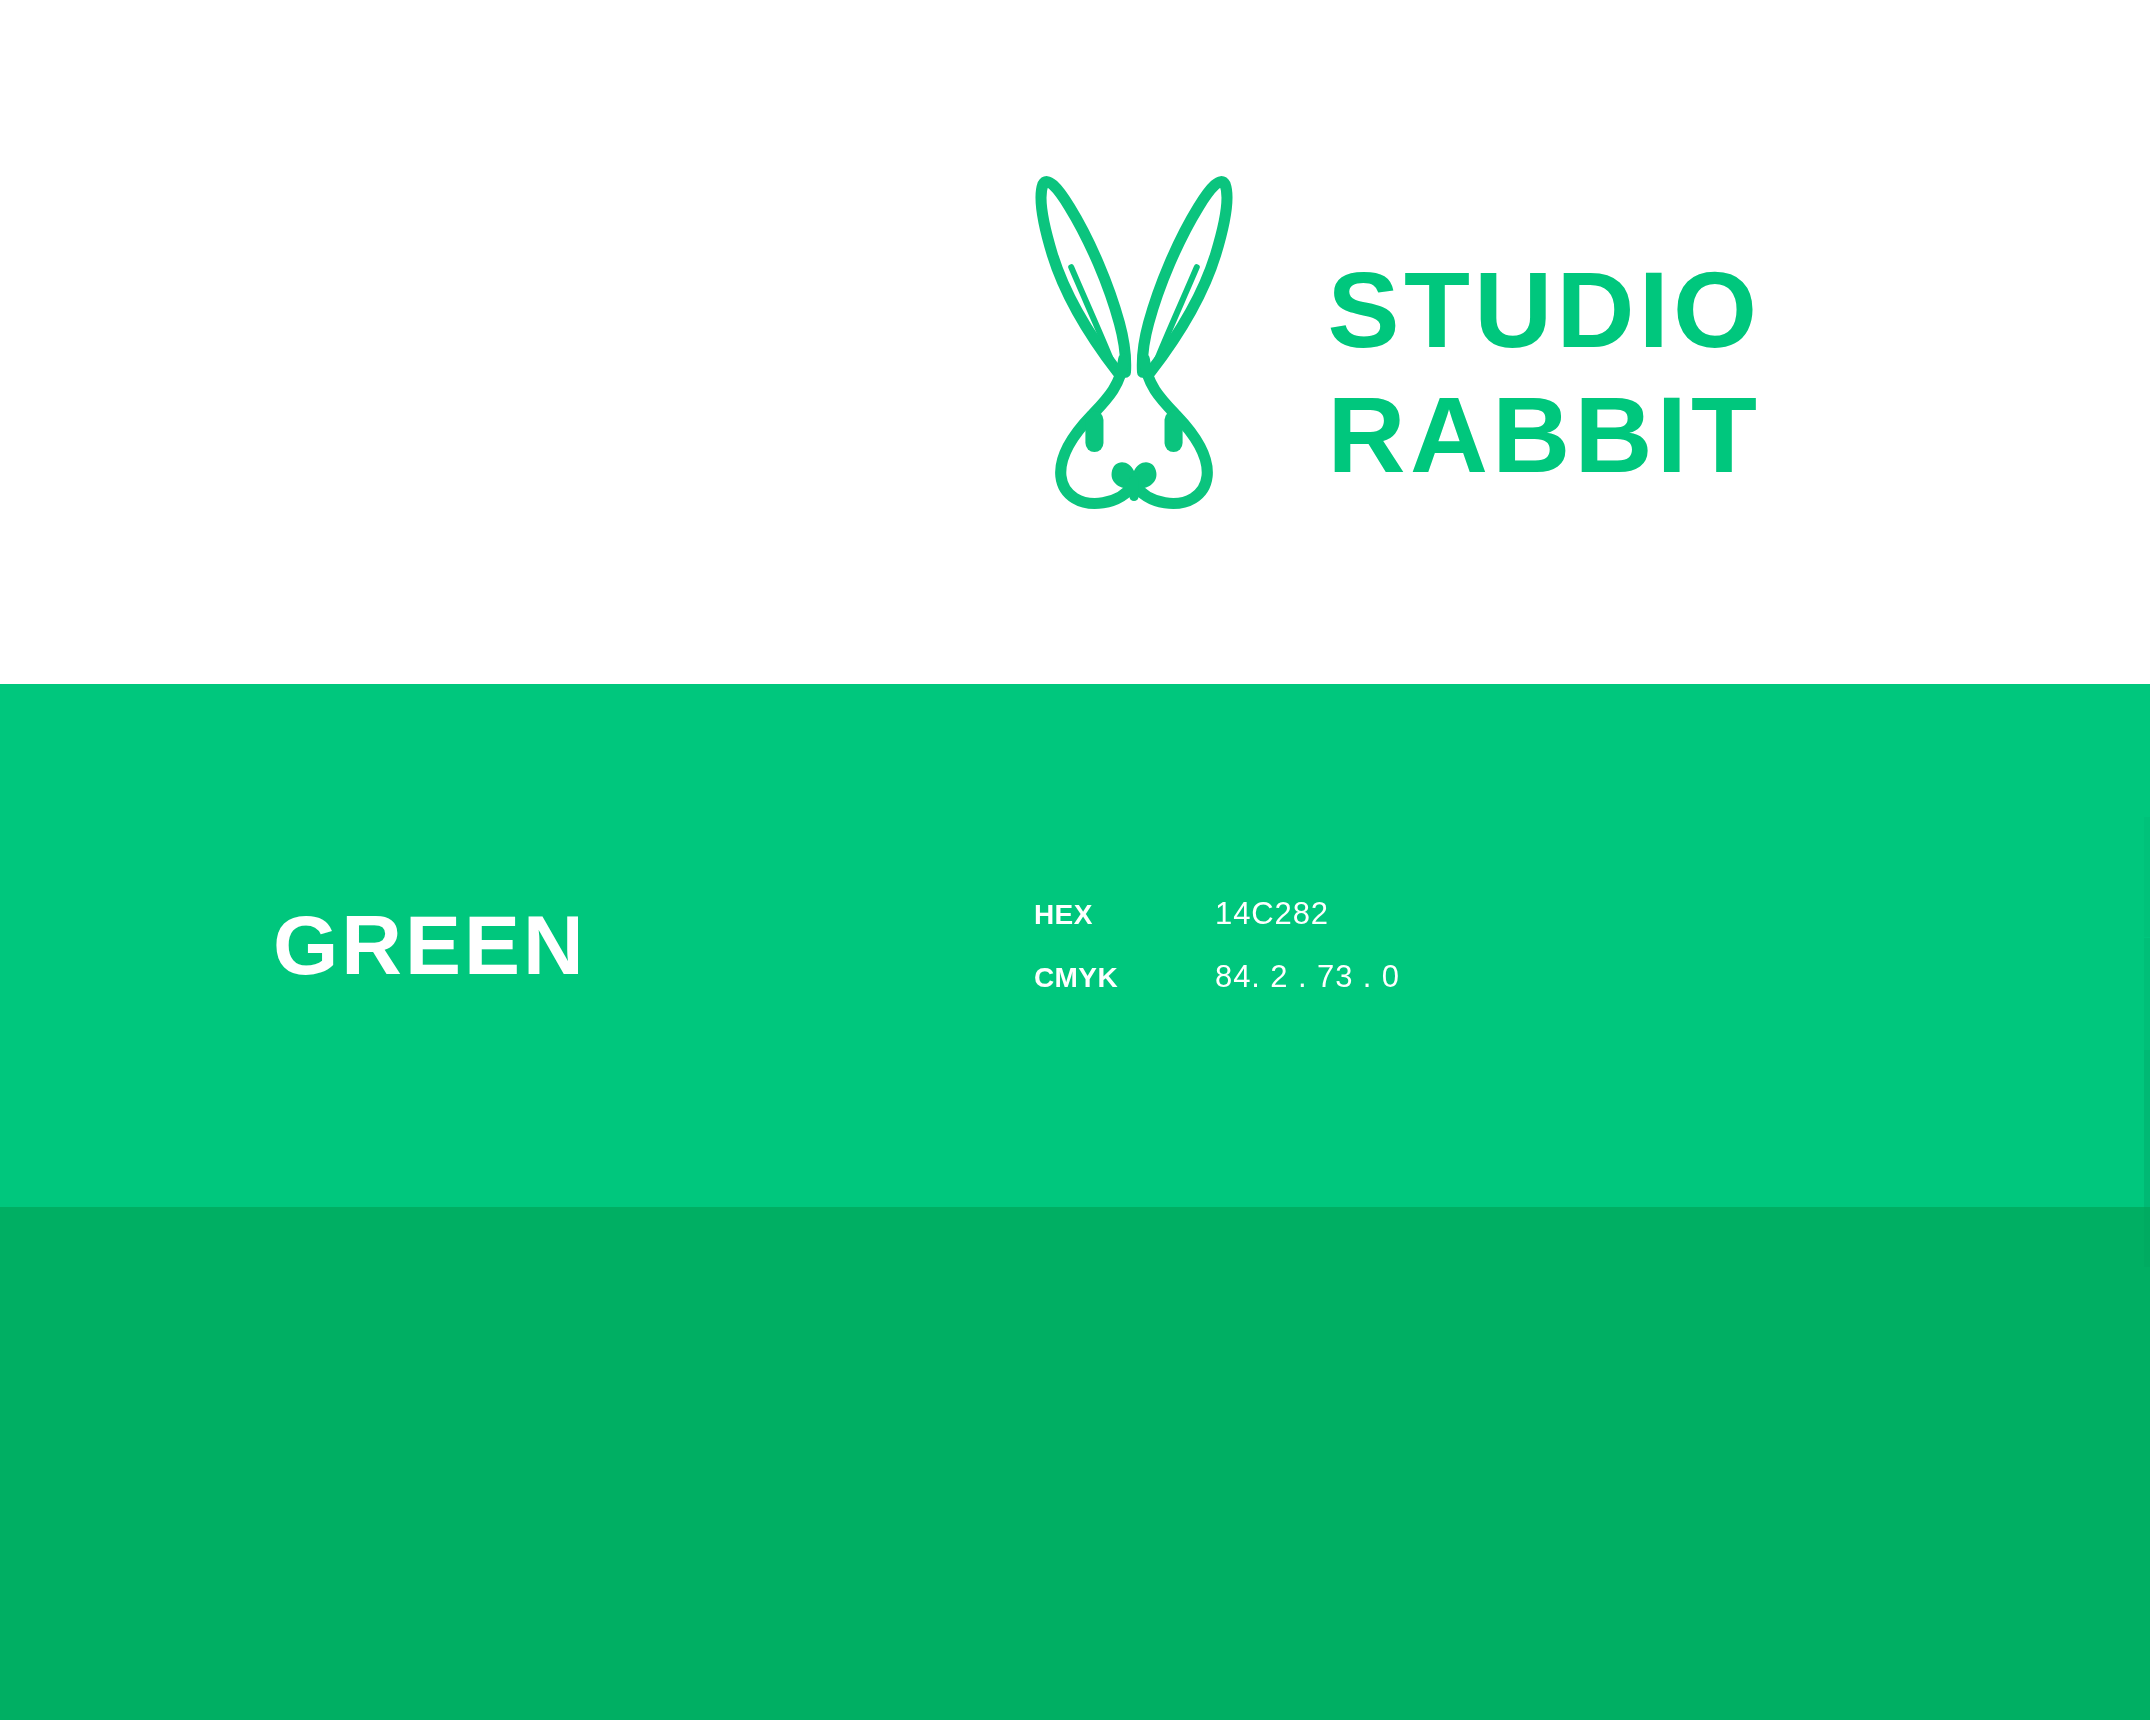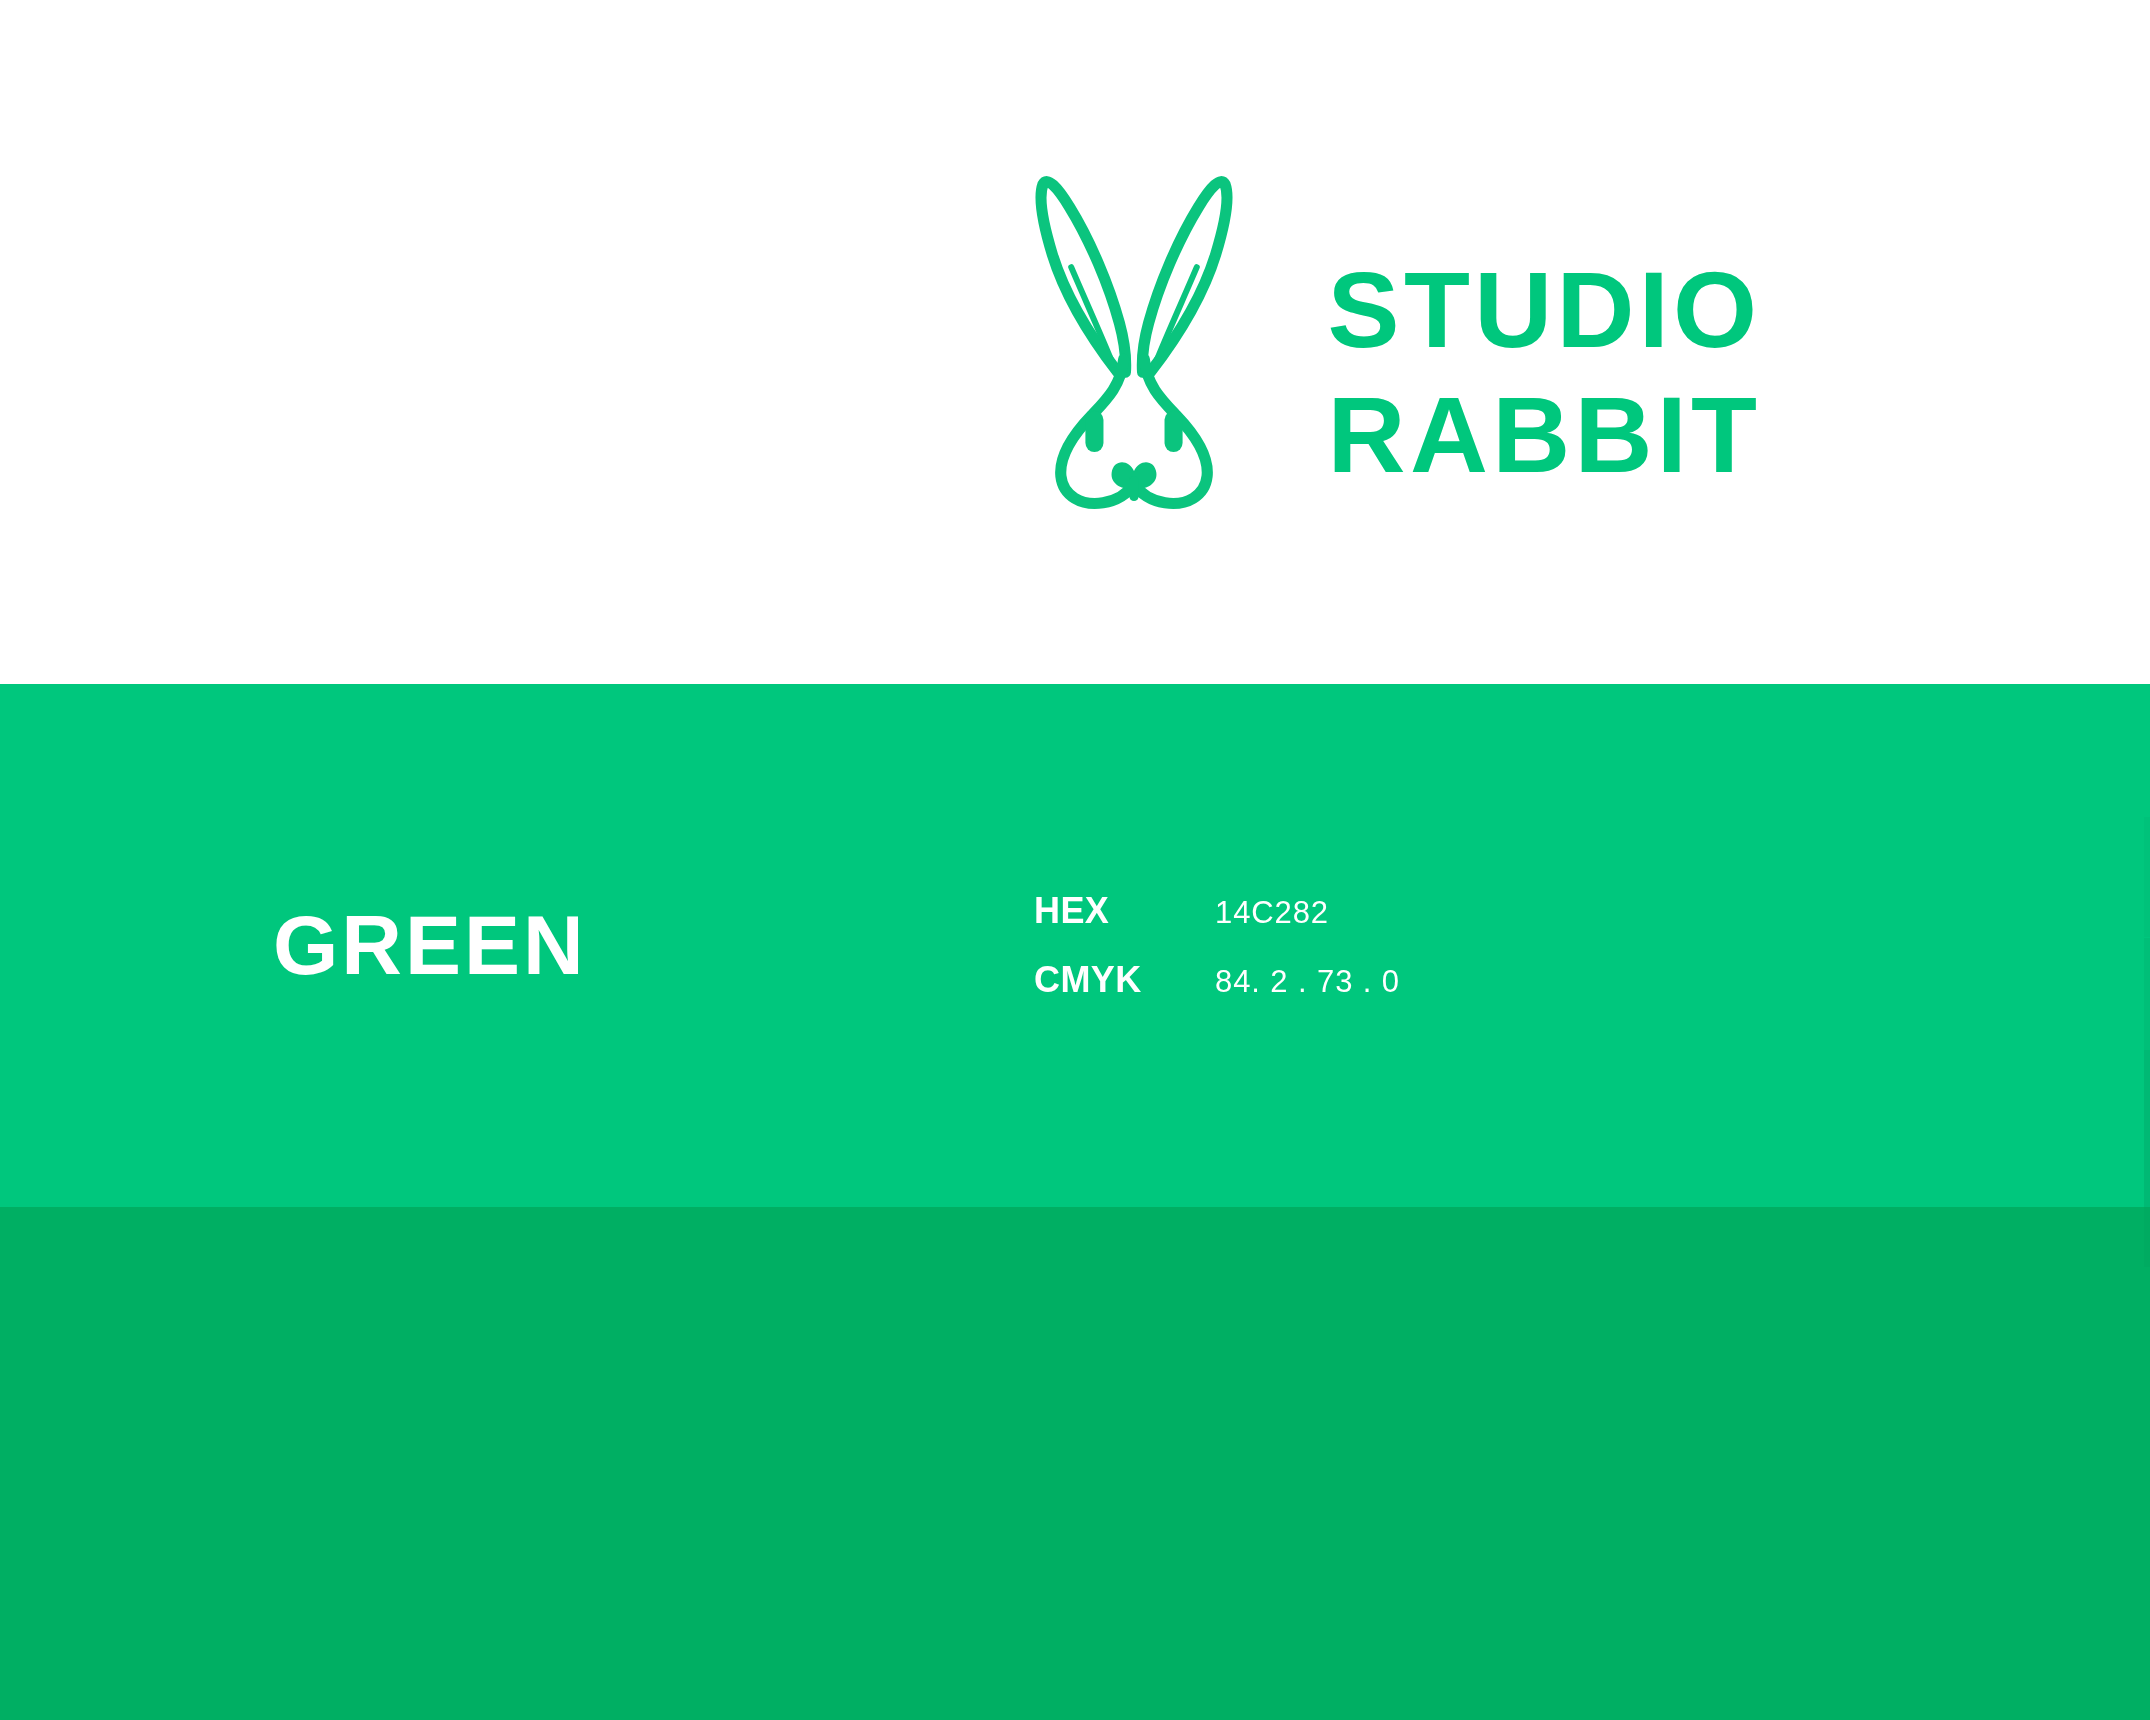--- a/index.html
+++ b/index.html
@@ -78,21 +78,21 @@
     display:flex;
     flex-direction:column;
     gap:27px;
   }
   .spec-row {
     display:flex;
     align-items:baseline;
   }
   .spec-key {
     color:#ffffff;
-    font-size:36px;
+    font-size:28px;
     font-weight:700;
     letter-spacing:0.4px;
     width:181px;
     white-space:nowrap;
   }
   .spec-val {
     color:#ffffff;
     font-size:31px;
     font-weight:400;
     letter-spacing:0.9px;

